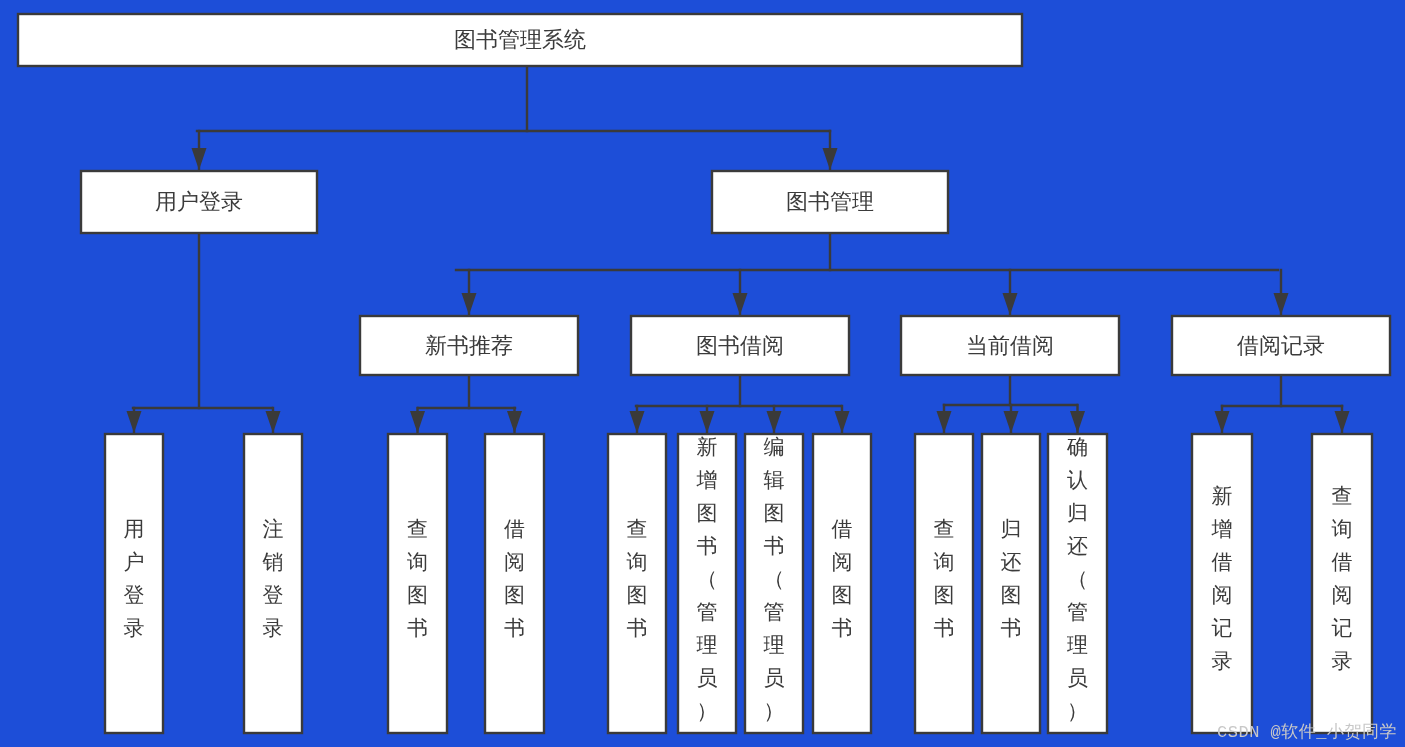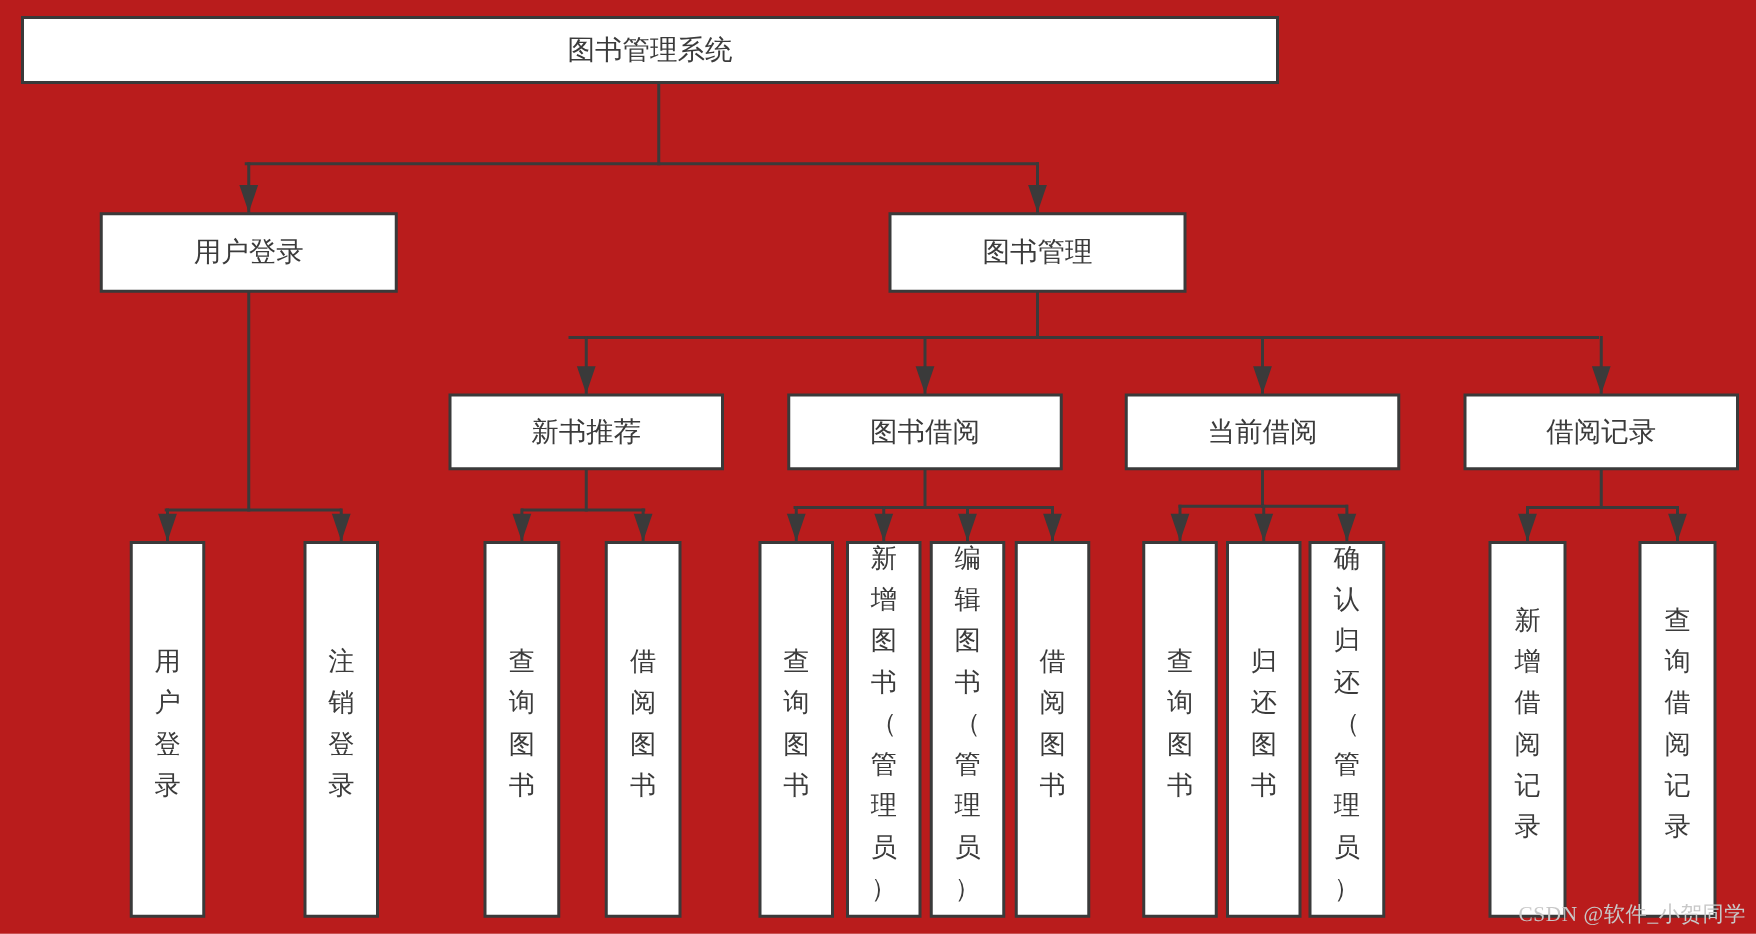--- a/index.html
+++ b/index.html
@@ -11,21 +11,21 @@
   body {
     width: 1405px;
     height: 747px;
     overflow: hidden;
     font-family: "DejaVu Sans", "Liberation Sans", sans-serif;
   }
   #diagram-root {
     position: relative;
     width: 1405px;
     height: 747px;
-    background: #b91c1c;
+    background: #1d4ed8;
   }
   svg.diagram-canvas {
     position: absolute;
     top: 0;
     left: 0;
     width: 1405px;
     height: 747px;
     display: block;
   }
   .node-box {
@@ -55,21 +55,21 @@
     fill: #3b3b3b;
     font-family: "DejaVu Sans", "Liberation Sans", sans-serif;
     font-size: 21px;
     text-anchor: middle;
     white-space: pre;
   }
   .watermark {
     position: absolute;
     right: 8px;
     bottom: 4px;
-    font-family: Liberation Serif, serif;
+    font-family: Liberation Mono, monospace;
     font-size: 17px;
     color: #c8c8c8;
     letter-spacing: 0.5px;
     user-select: none;
     pointer-events: none;
   }
 </style>
 </head>
 <body>
 

